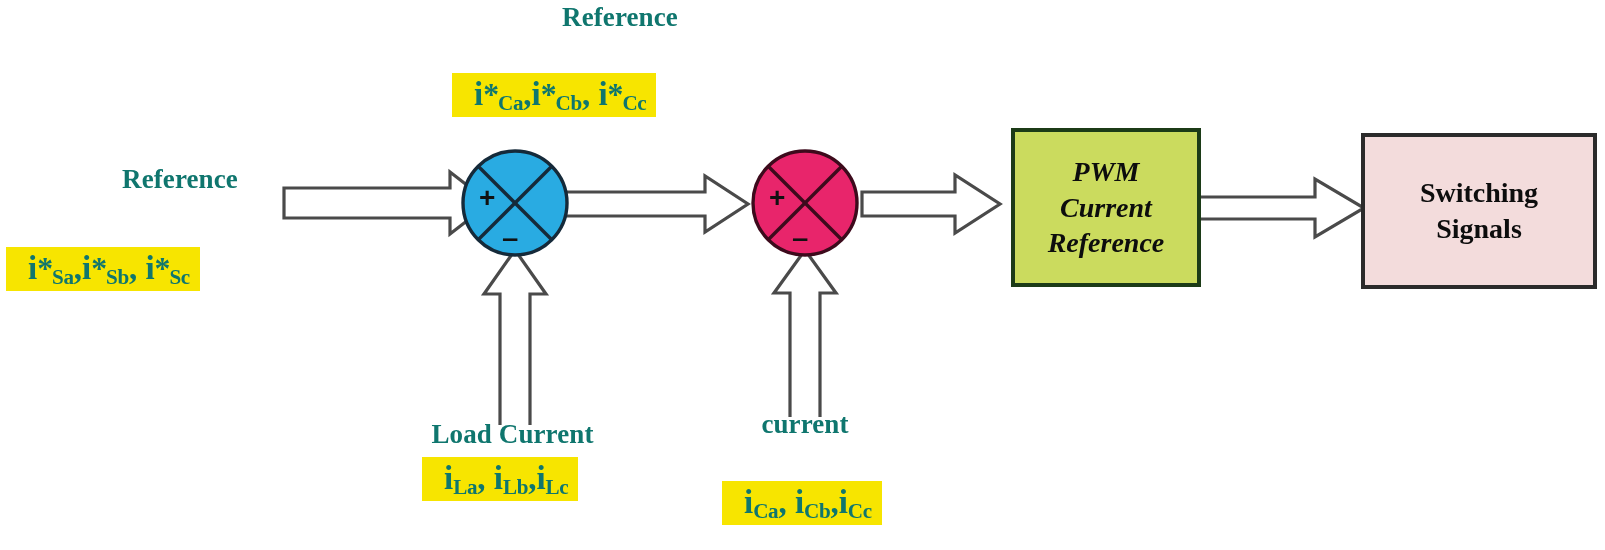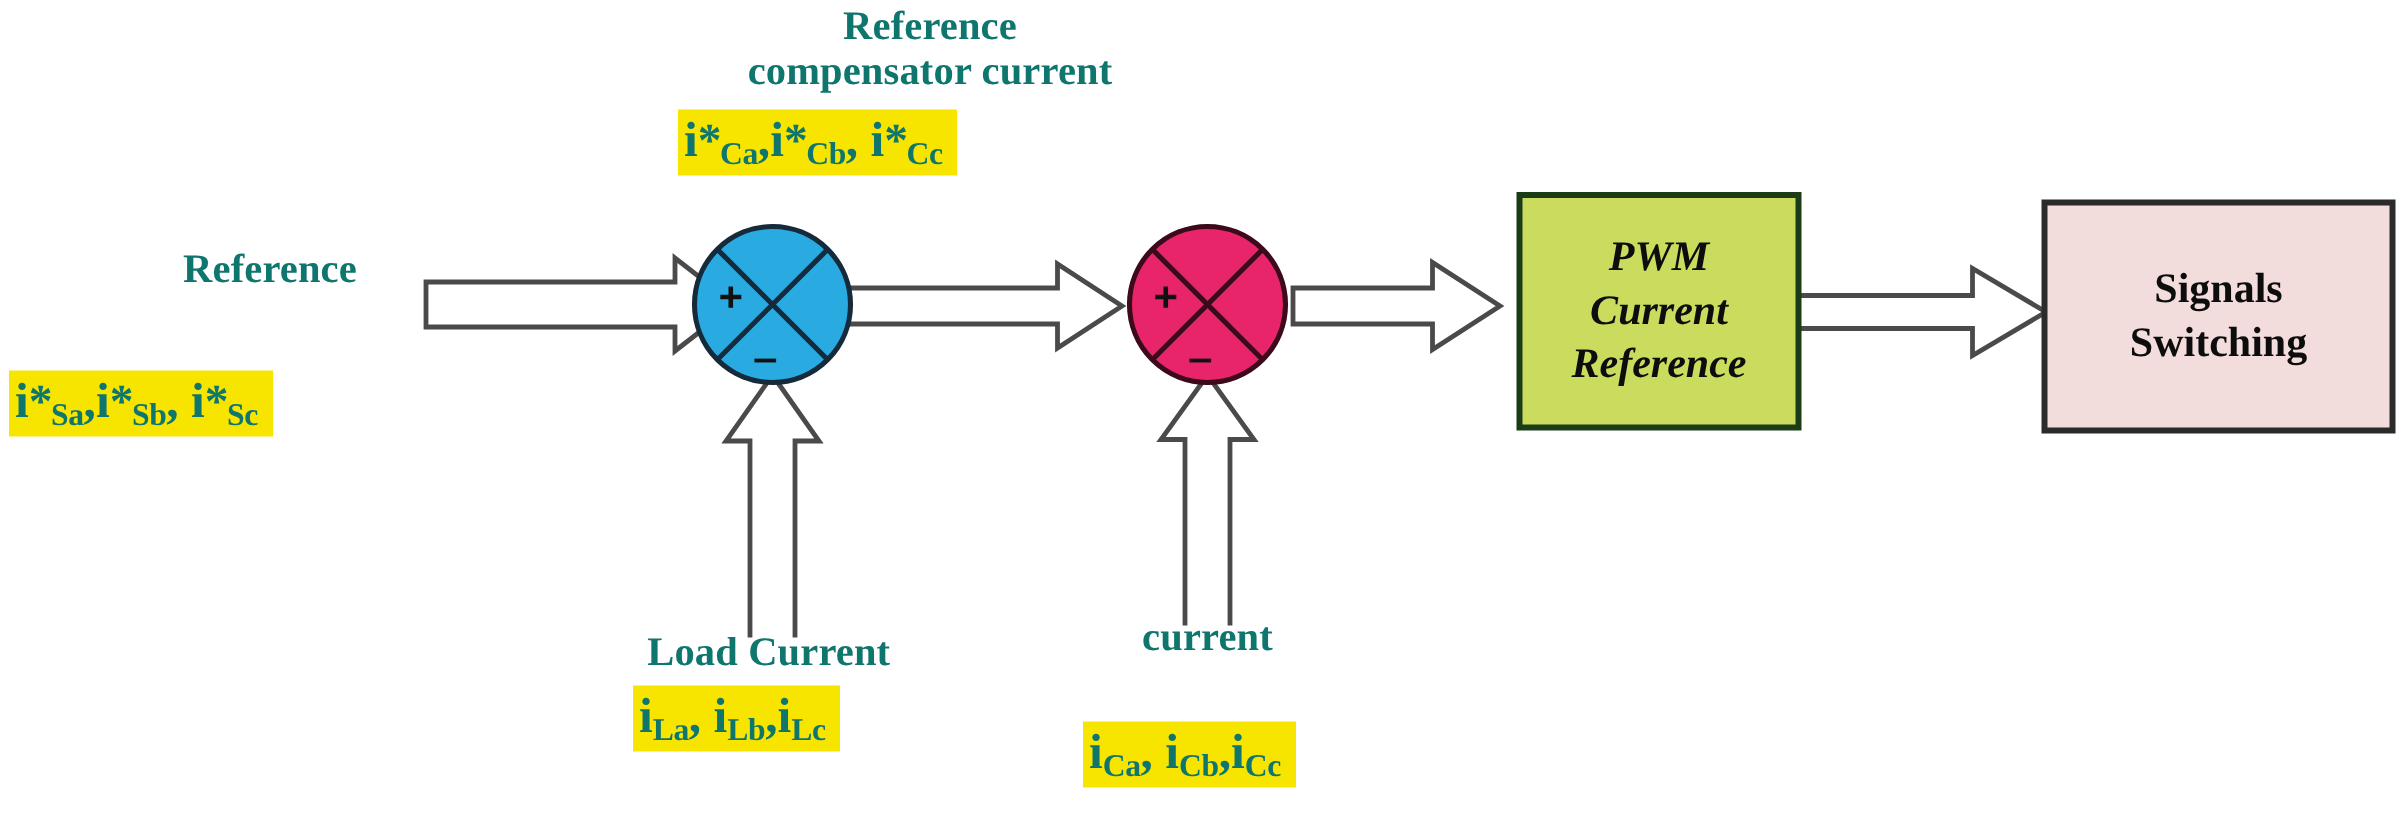--- a/index.html
+++ b/index.html
@@ -32,21 +32,21 @@
     white-space: nowrap;
     text-align: center;
   }
   .plain-label {
     font-size: 27px;
     letter-spacing: 0.1px;
   }
   .hl {
     background: #F7E500;
     font-size: 33px;
-    padding: 3px 10px 5px 4px;
+    padding: 3px 10px 5px 22px;
     letter-spacing: 0px;
   }
   .hl sub, .plain-label sub {
     font-size: 0.64em;
     vertical-align: baseline;
     position: relative;
     top: 0.22em;
     letter-spacing: -0.3px;
   }
   .star {
@@ -133,21 +133,20 @@
   <div class="txt plain-label" style="left:80px; top:164px; width:200px;">
     <div>Reference</div>
   </div>
 
   <div class="txt" style="left:6px; top:250px;">
     <span class="hl">i<span class="star">*</span><sub>Sa</sub>,i<span class="star">*</span><sub>Sb</sub>, i<span class="star">*</span><sub>Sc</sub></span>
   </div>
 
   <div class="txt plain-label" style="left:455px; top:2px; width:330px;">
     <div>Reference</div>
-    <div>compensator current</div>
   </div>
 
   <div class="txt" style="left:452px; top:76px;">
     <span class="hl">i<span class="star">*</span><sub>Ca</sub>,i<span class="star">*</span><sub>Cb</sub>, i<span class="star">*</span><sub>Cc</sub></span>
   </div>
 
   <div class="txt plain-label" style="left:405px; top:419px; width:215px;">
     <div>Load Current</div>
   </div>
 
@@ -166,18 +165,18 @@
   <div class="box-label" style="left:1013px; top:130px; width:186px; height:155px;font-style:italic;">
     <div>
       <div>PWM</div>
       <div>Current</div>
       <div>Reference</div>
     </div>
   </div>
 
   <div class="box-label" style="left:1363px; top:135px; width:232px; height:152px;">
     <div>
+      <div>Switching</div>
       <div>Signals</div>
-      <div>Switching</div>
     </div>
   </div>
 
 </div>
 
 </body></html>

